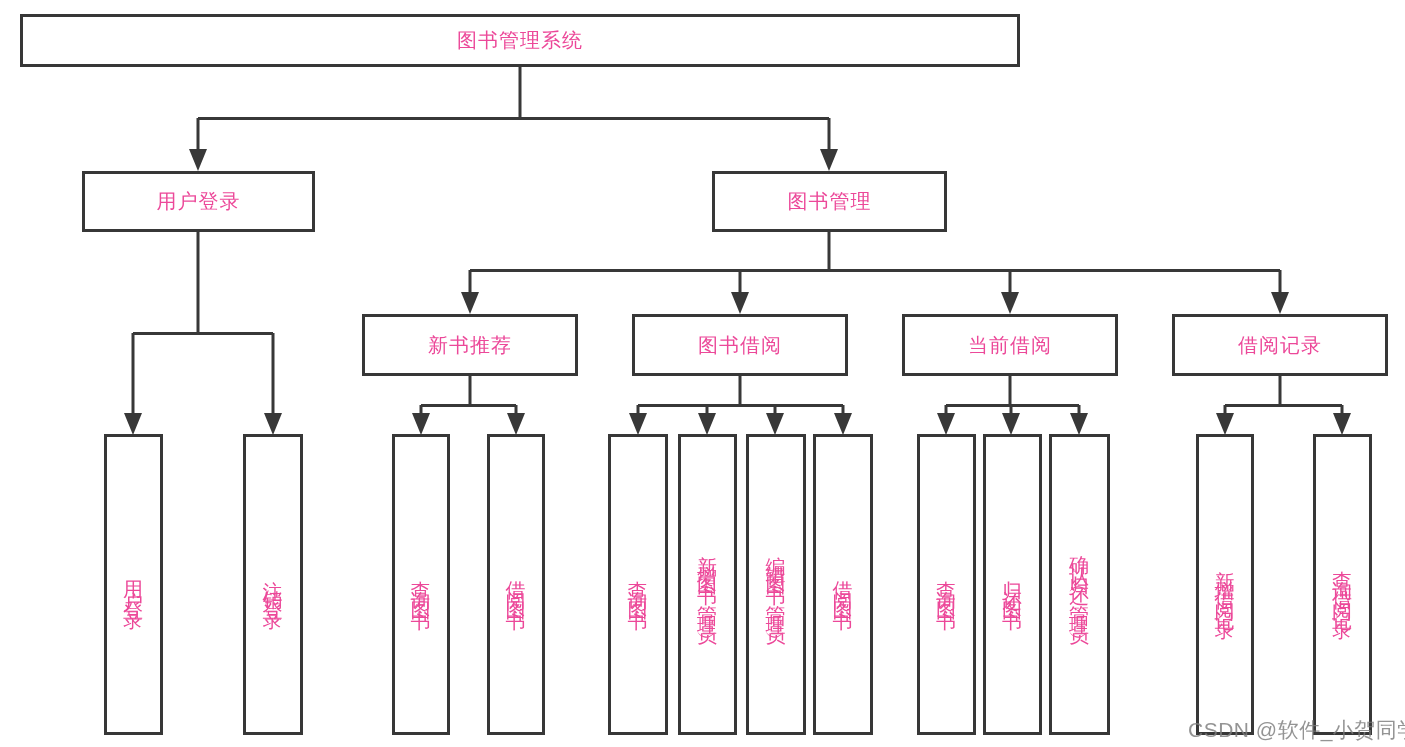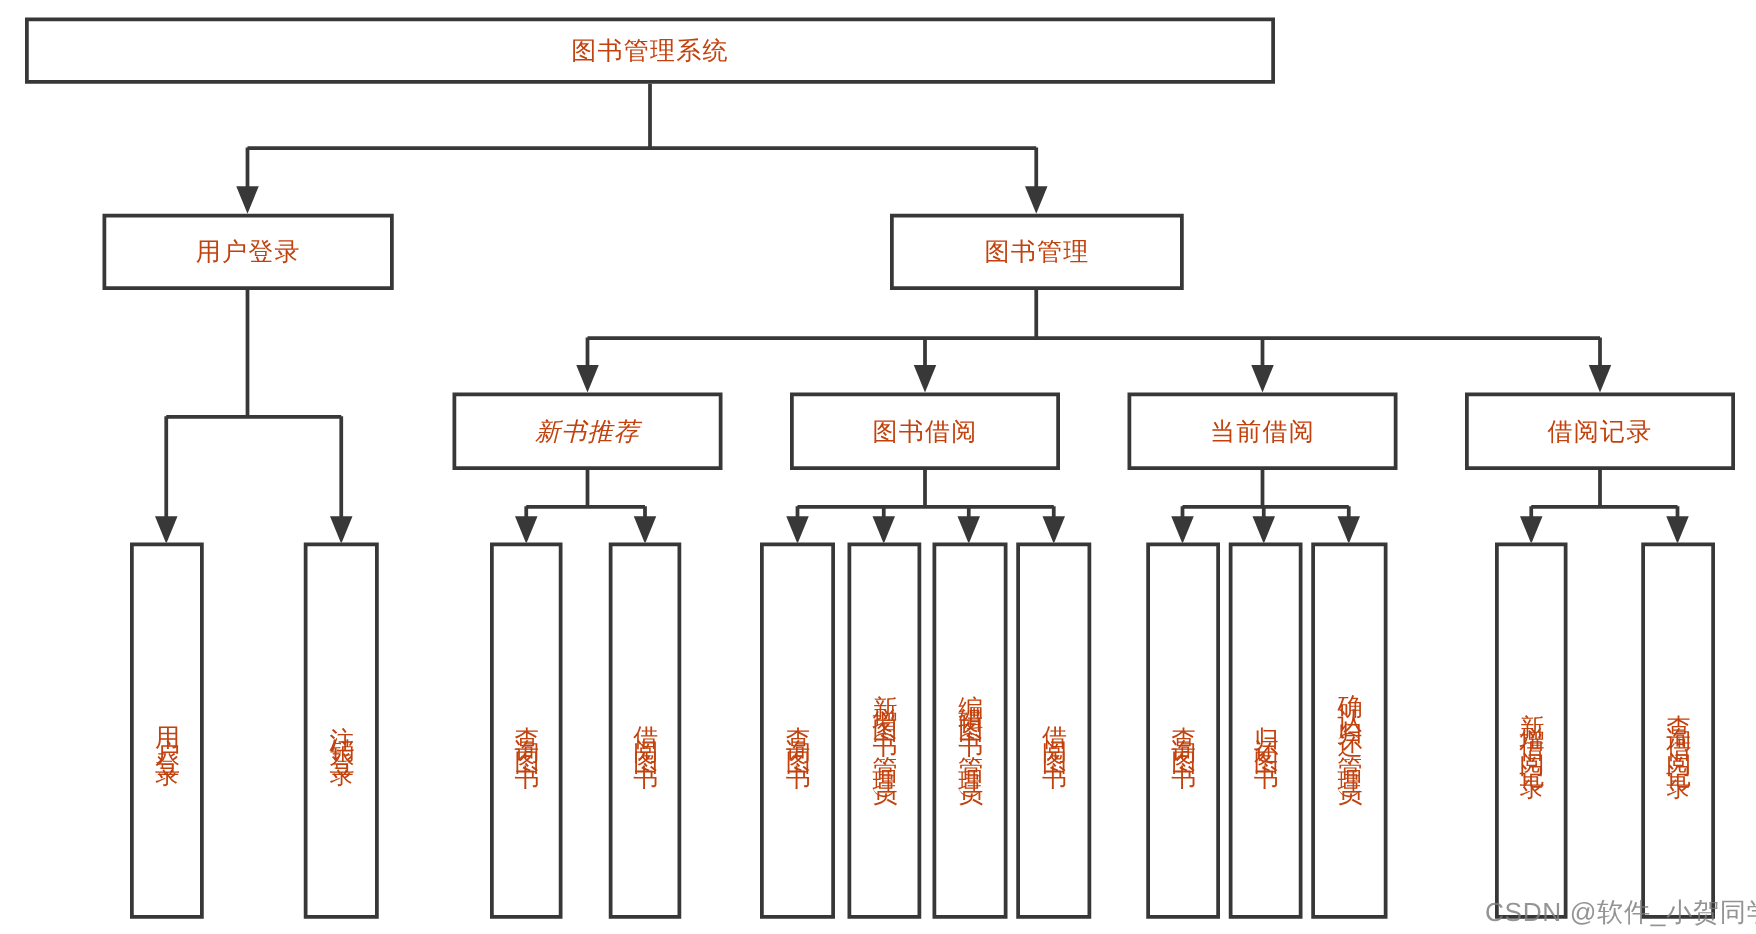--- a/index.html
+++ b/index.html
@@ -19,21 +19,21 @@
     position: absolute;
     left: 0; top: 0;
     width: 1405px; height: 747px;
     z-index: 1;
   }
   .node {
     position: absolute;
     box-sizing: border-box;
     background: #ffffff;
     border: 3px solid #373737;
-    color: #c2410c;
+    color: #ec4899;
     display: flex;
     align-items: center;
     justify-content: center;
     z-index: 2;
     text-align: center;
   }
   .h-node {
     font-size: 20px;
     letter-spacing: 1px;
     white-space: nowrap;
@@ -101,21 +101,21 @@
       <polygon points="1216,413 1234,413 1225,435"></polygon>
       <polygon points="1333,413 1351,413 1342,435"></polygon>
     </g>
   </svg>
 
   <div class="node h-node root-node" style="left:20px; top:14px; width:1000px; height:53px;">图书管理系统</div>
 
   <div class="node h-node" style="left:82px; top:171px; width:233px; height:61px;">用户登录</div>
   <div class="node h-node" style="left:712px; top:171px; width:235px; height:61px;">图书管理</div>
 
-  <div class="node h-node" style="left:362px; top:314px; width:216px; height:62px;font-style:italic;">新书推荐</div>
+  <div class="node h-node" style="left:362px; top:314px; width:216px; height:62px;">新书推荐</div>
   <div class="node h-node" style="left:902px; top:314px; width:216px; height:62px;">当前借阅</div>
   <div class="node h-node" style="left:632px; top:314px; width:216px; height:62px;">图书借阅</div>
   <div class="node h-node" style="left:1172px; top:314px; width:216px; height:62px;text-align:right;">借阅记录</div>
 
   <div class="node v-node" style="left:104px; top:434px; width:59px; height:301px;">用户登录</div>
   <div class="node v-node" style="left:243px; top:434px; width:60px; height:301px;">注销登录</div>
 
   <div class="node v-node" style="left:392px; top:434px; width:58px; height:301px;">查询图书</div>
   <div class="node v-node" style="left:487px; top:434px; width:58px; height:301px;">借阅图书</div>
 

